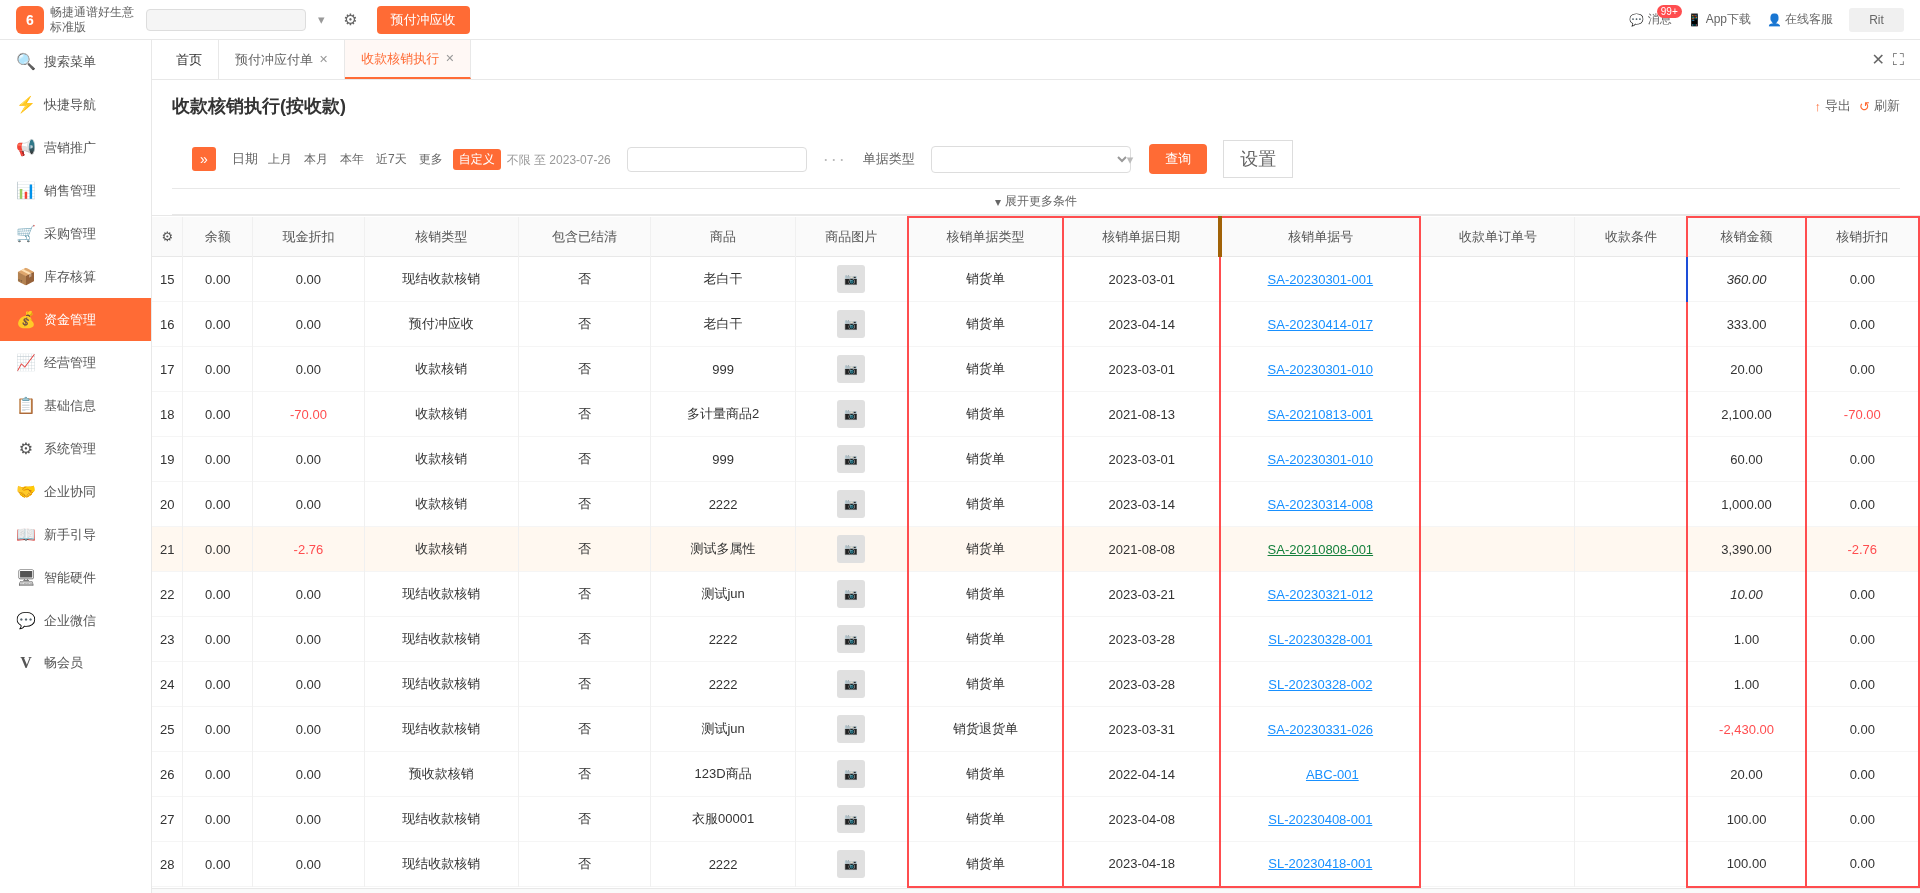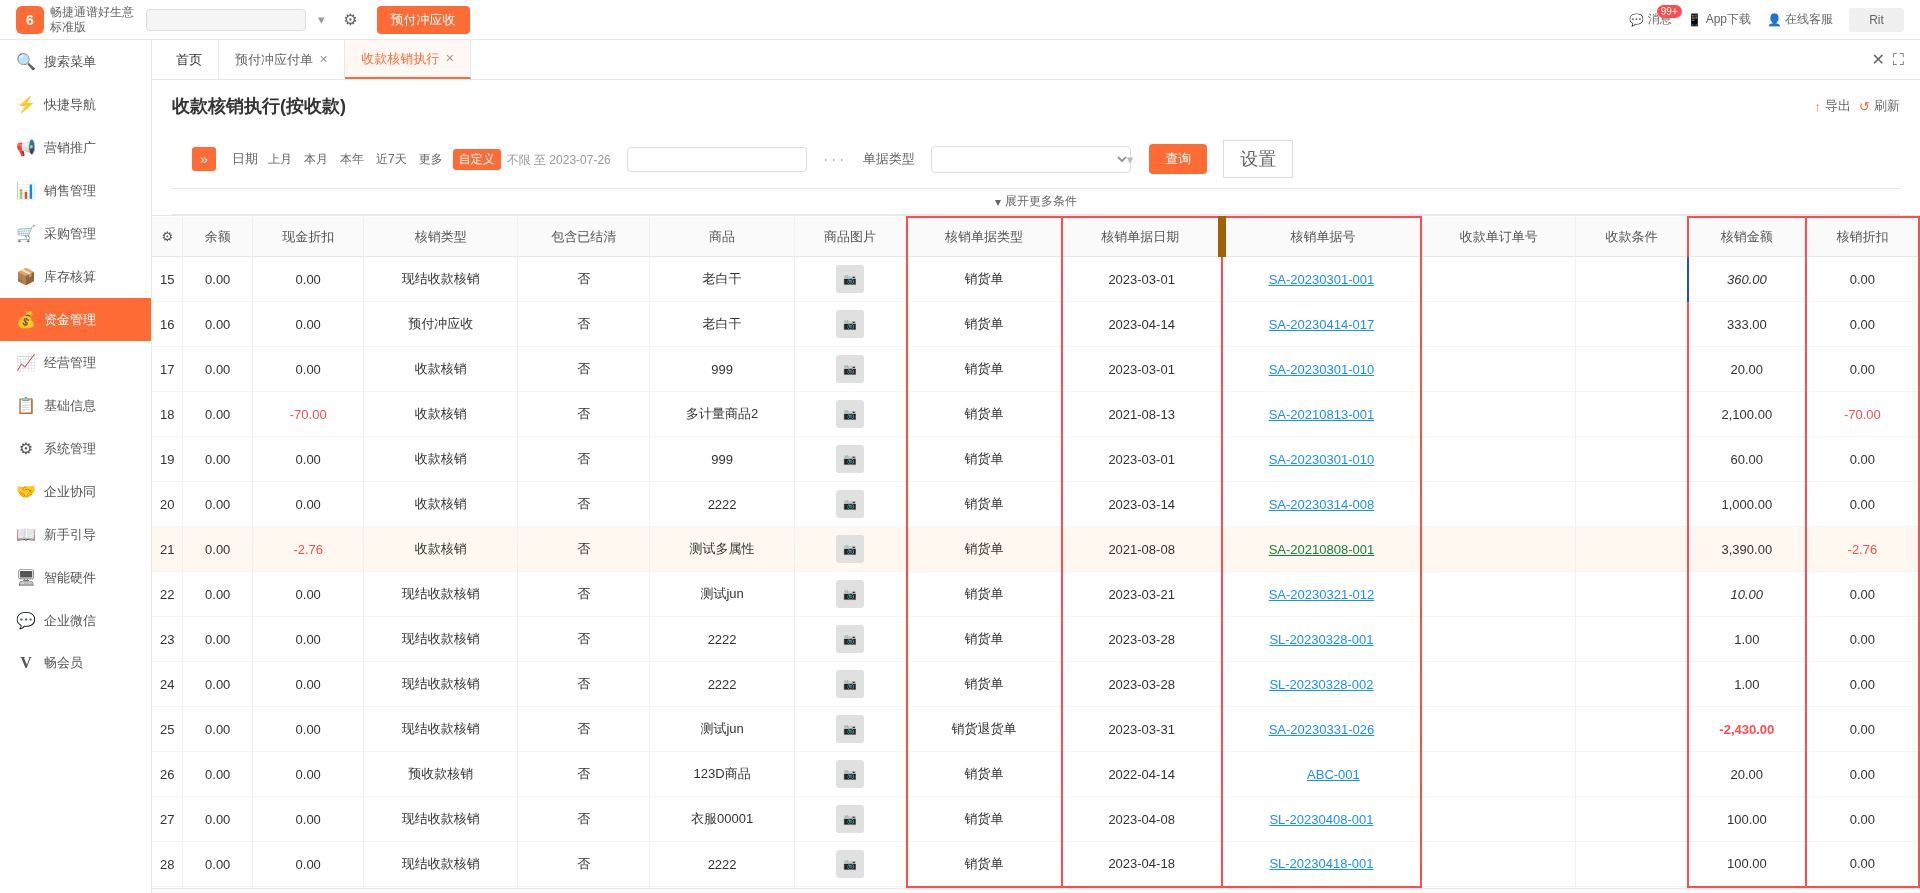--- a/index.html
+++ b/index.html
@@ -266,21 +266,21 @@
           <thead>
             <tr>
               <th class="settings-col"><span>⚙</span></th>
               <th>余额</th>
               <th>现金折扣</th>
               <th>核销类型</th>
               <th>包含已结清</th>
               <th>商品</th>
               <th>商品图片</th>
               <th style="border-left:2px solid #ff4d4f;border-right:2px solid #ff4d4f;border-top:2px solid #ff4d4f;">核销单据类型</th>
-              <th style="border-left:2px solid #ff4d4f;border-right:8px solid #a16207;border-top:2px solid #ff4d4f;">核销单据日期</th>
+              <th style="border-left:2px solid #ff4d4f;border-right:4px solid #a16207;border-top:2px solid #ff4d4f;">核销单据日期</th>
               <th style="border-left:2px solid #ff4d4f;border-right:2px solid #ff4d4f;border-top:2px solid #ff4d4f;">核销单据号</th>
               <th>收款单订单号</th>
               <th>收款条件</th>
               <th style="border-left:2px solid #ff4d4f;border-right:2px solid #ff4d4f;border-top:2px solid #ff4d4f;">核销金额</th>
               <th style="border-left:2px solid #ff4d4f;border-right:2px solid #ff4d4f;border-top:2px solid #ff4d4f;">核销折扣</th>
             </tr>
           </thead>
           <tbody id="table-body">
           <tr>
     <td>15</td>
@@ -470,21 +470,21 @@
     <td>否</td>
     <td>测试jun</td>
     <td>
                   <div style="width:28px;height:28px;background:#e0e0e0;border-radius:3px;margin:0 auto;display:flex;align-items:center;justify-content:center;font-size:11px;color:#999;">📷</div>
                 </td>
     <td style="border-left:2px solid #ff4d4f;border-right:2px solid #ff4d4f;">销货退货单</td>
     <td style="border-left:2px solid #ff4d4f;border-right:2px solid #ff4d4f;">2023-03-31</td>
     <td style="border-left:2px solid #ff4d4f;border-right:2px solid #ff4d4f;color:#1890ff;cursor:pointer;text-decoration:underline;">SA-20230331-026</td>
     <td></td>
     <td></td>
-    <td style="border-left:2px solid #ff4d4f;border-right:2px solid #ff4d4f;color:#ff4d4f;font-weight:bold;">-2,430.00</td>
+    <td style="border-left:2px solid #ff4d4f;border-right:2px solid #ff4d4f;color:#ff4d4f;">-2,430.00</td>
     <td style="border-left:2px solid #ff4d4f;border-right:2px solid #ff4d4f;">0.00</td>
   </tr>
               <tr>
     <td>26</td>
     <td>0.00</td>
     <td>0.00</td>
     <td>预收款核销</td>
     <td>否</td>
     <td>123D商品</td>
     <td>

